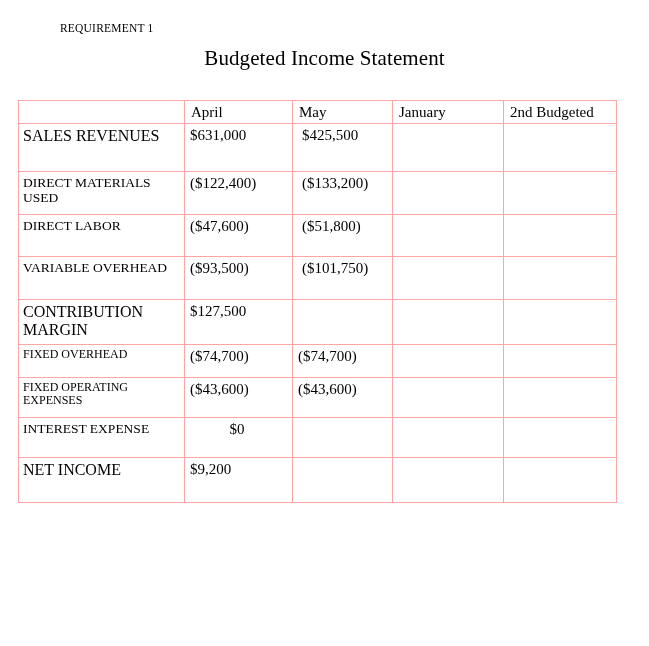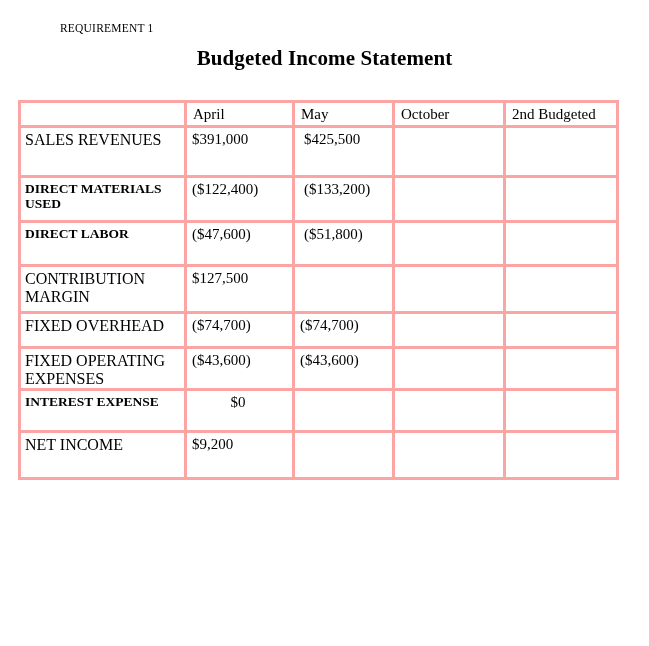--- a/index.html
+++ b/index.html
@@ -25,34 +25,34 @@
     white-space: nowrap;
   }
 
   #statement-title {
     position: absolute;
     left: 0;
     top: 46px;
     width: 649px;
     text-align: center;
     font-size: 21px;
-    font-weight: bold;
+    font-weight: normal;
     letter-spacing: 0.1px;
   }
 
   #statement-table {
     position: absolute;
     left: 18px;
     top: 100px;
     width: 598px;
     border-collapse: collapse;
     table-layout: fixed;
   }
   #statement-table td, #statement-table th {
-    border: 3px solid #fca5a5;
+    border: 1px solid #fca5a5;
     padding: 0;
     vertical-align: top;
     font-weight: normal;
     text-align: left;
   }
 
   
   col.c-label { width: 166px; }
   col.c-apr   { width: 108px; }
   col.c-may   { width: 100px; }
@@ -82,22 +82,22 @@
   .val-cell.indent {
     padding-left: 9px;
   }
   .val-cell.center {
     text-align: center;
     padding-left: 0;
   }
 
   
   .sz-lg { font-size: 16px; }
-  .sz-md { font-size: 13.5px; font-weight: bold; }
-  .sz-sm { font-size: 16px; }
+  .sz-md { font-size: 13.5px; }
+  .sz-sm { font-size: 12px; }
 
   
   tr.r0 td { height: 22px; }
   tr.r1 td { height: 47px; margin-left: 8px; }
   tr.r2 td { height: 42px; }
   tr.r3 td { height: 41px; }
   tr.r4 td { height: 42px; }
   tr.r5 td { height: 44px; }
   tr.r6 td { height: 32px; }
   tr.r7 td { height: 39px; }
@@ -125,33 +125,33 @@
       <td>
         <div class="col-head"></div>
       </td>
       <td>
         <div class="col-head">April</div>
       </td>
       <td>
         <div class="col-head">May</div>
       </td>
       <td>
-        <div class="col-head">October</div>
+        <div class="col-head">January</div>
       </td>
       <td>
         <div class="col-head">2nd Budgeted</div>
       </td>
     </tr>
 
     <tr class="r1">
       <td>
           <div class="label-cell sz-lg">SALES REVENUES</div>
         </td>
       <td>
-          <div class="val-cell">$391,000</div>
+          <div class="val-cell">$631,000</div>
         </td>
       <td>
           <div class="val-cell indent">$425,500</div>
         </td>
       <td>
           <div class="val-cell"></div>
         </td>
       <td>
           <div class="val-cell"></div>
         </td>
@@ -186,20 +186,37 @@
           <div class="val-cell indent">($51,800)</div>
         </td>
       <td>
           <div class="val-cell"></div>
         </td>
       <td>
           <div class="val-cell"></div>
         </td>
     </tr>
 
+    <tr class="r4">
+      <td>
+          <div class="label-cell sz-md">VARIABLE OVERHEAD</div>
+        </td>
+      <td>
+          <div class="val-cell">($93,500)</div>
+        </td>
+      <td>
+          <div class="val-cell indent">($101,750)</div>
+        </td>
+      <td>
+          <div class="val-cell"></div>
+        </td>
+      <td>
+          <div class="val-cell"></div>
+        </td>
+    </tr>
 
     <tr class="r5">
       <td>
           <div class="label-cell sz-lg">CONTRIBUTION MARGIN</div>
         </td>
       <td>
           <div class="val-cell">$127,500</div>
         </td>
       <td>
           <div class="val-cell indent"></div>

